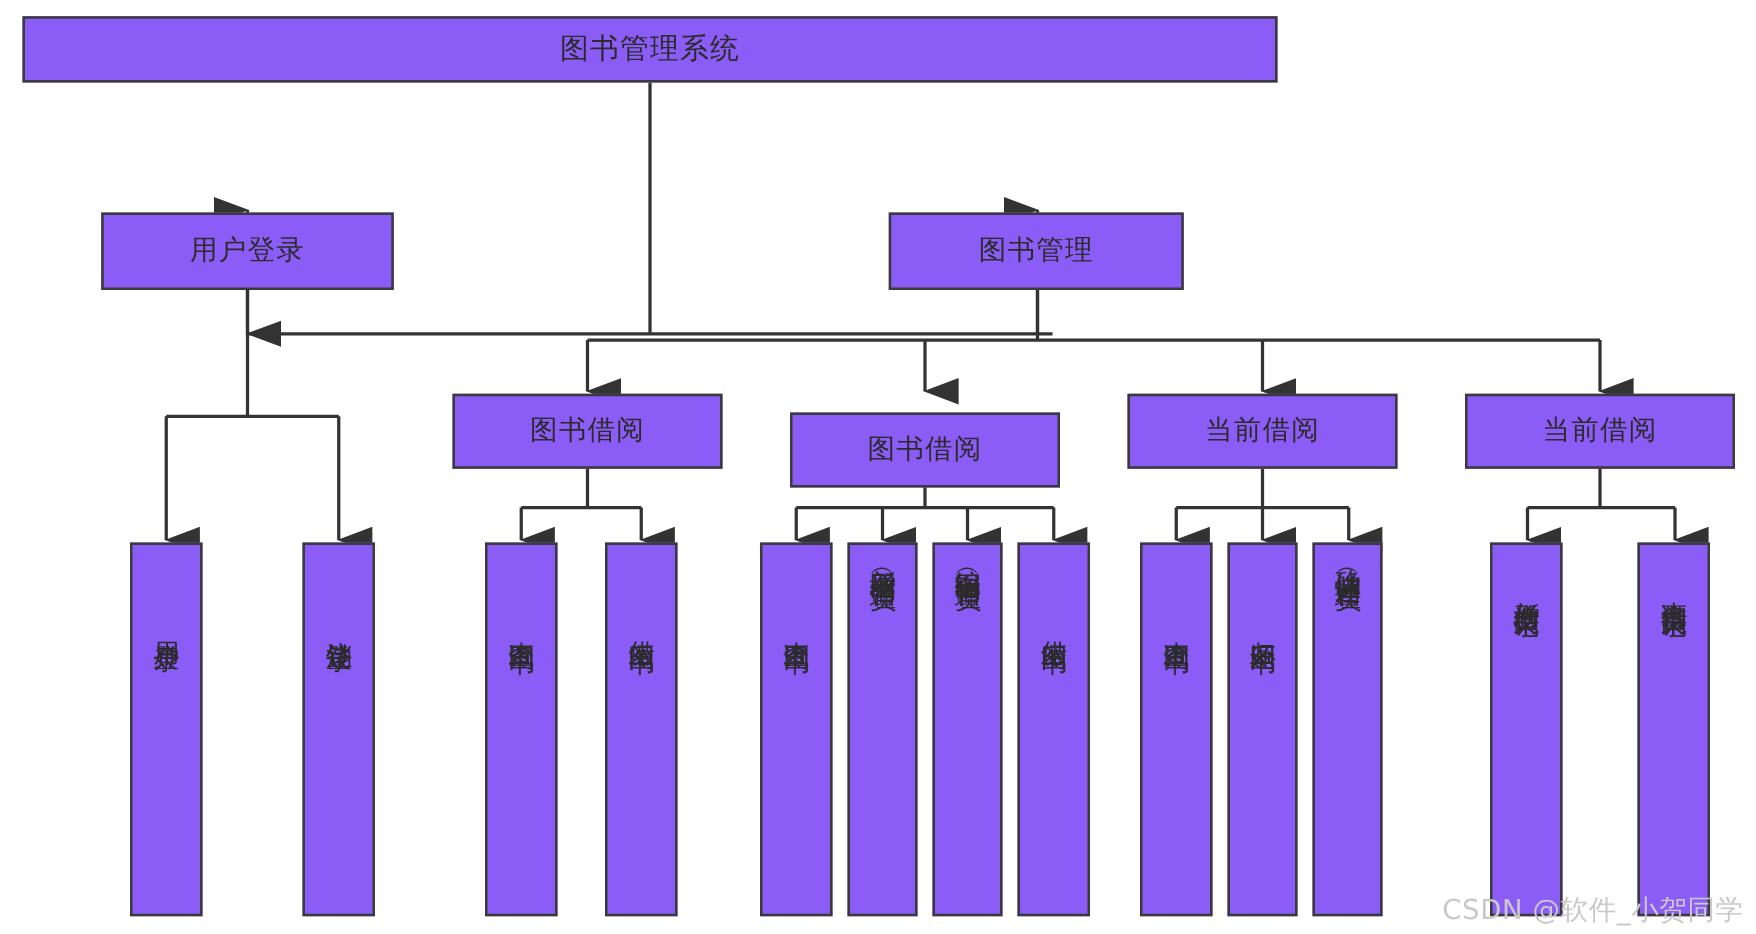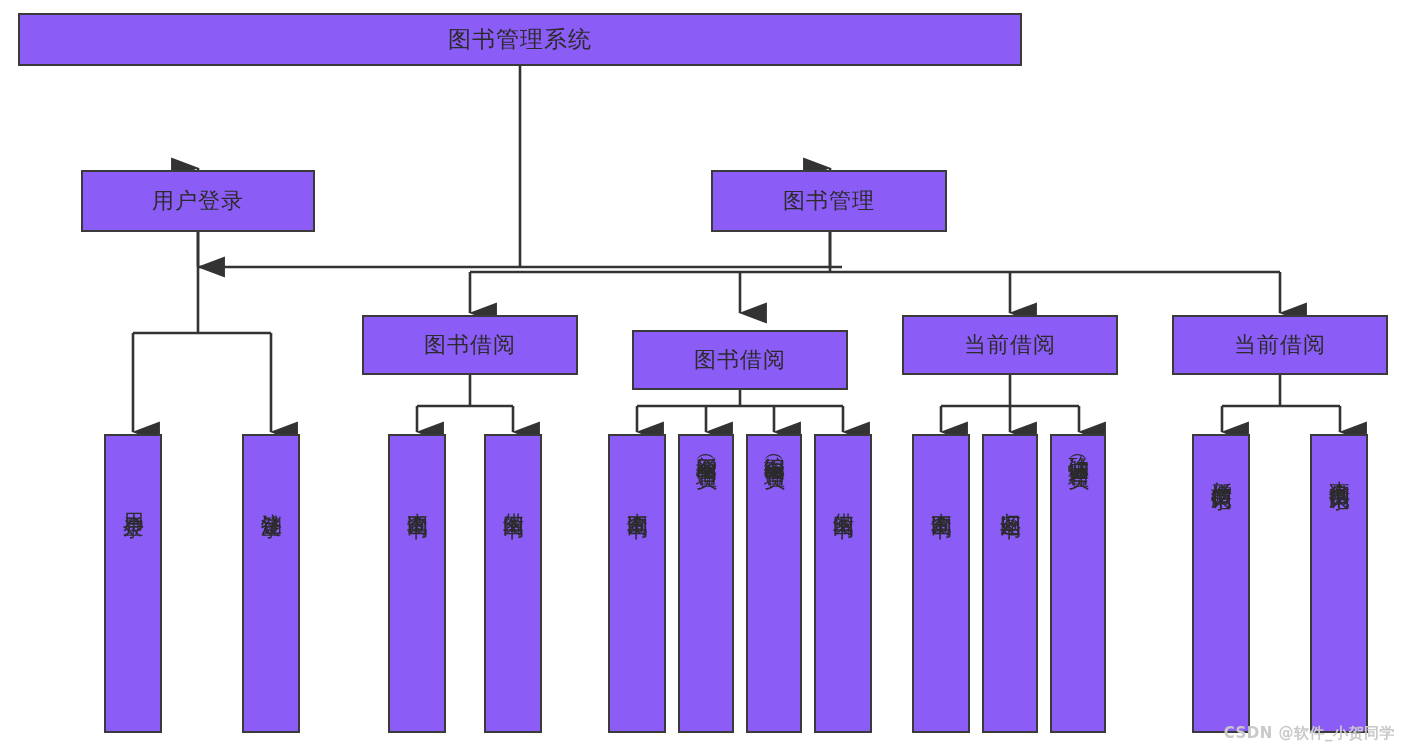--- a/index.html
+++ b/index.html
@@ -42,26 +42,25 @@
     line-height:1.18;
     letter-spacing:2px;
     white-space:normal;
     max-height:286px;
   }
   .node-leaf.leaf-mid .node-label{max-height:292px;}
   .watermark{
     position:absolute;
     right:10px;
     bottom:4px;
-    font-size:15px;
+    font-size:22px;
     color:#c9c9c9;
     white-space:nowrap;
     letter-spacing:0.5px;
     pointer-events:none;
-    font-weight:bold;
   }
 </style>
 </head>
 <body>
 
 <div id="diagram-root">
 
   <svg id="tree-svg" viewBox="0 0 1405 747" xmlns="http://www.w3.org/2000/svg">
     <defs>
       <marker id="arrow" viewBox="0 0 10 12" refX="5" refY="11.5" markerWidth="9" markerHeight="11" orient="auto-start-reverse">

